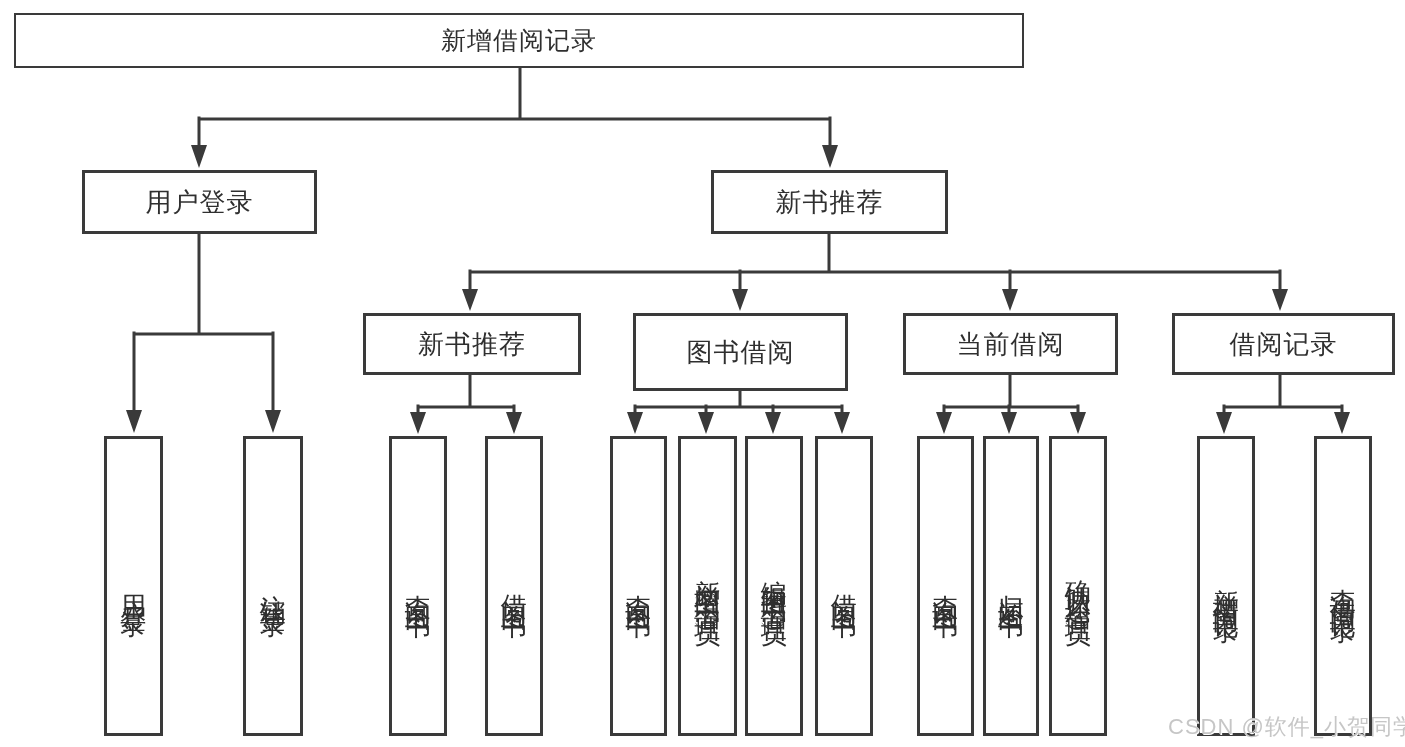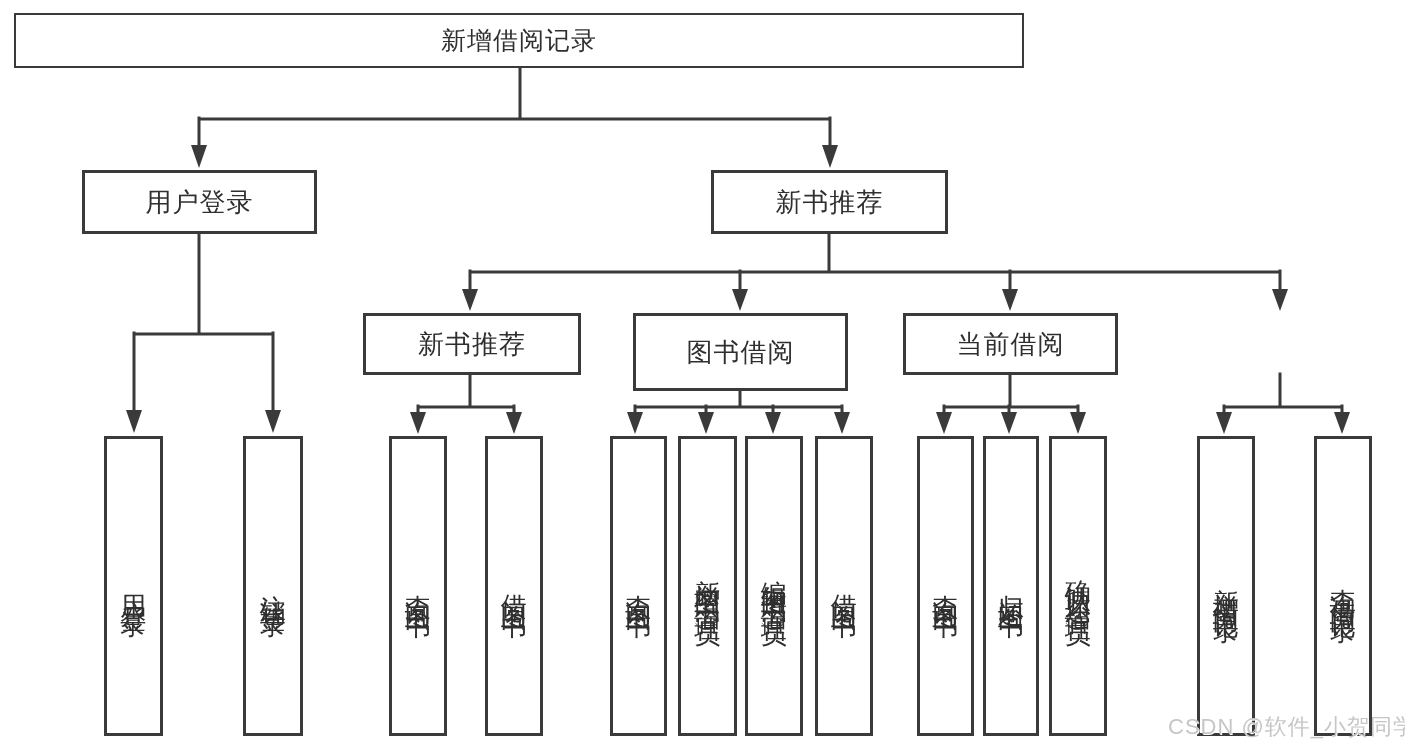--- a/index.html
+++ b/index.html
@@ -88,20 +88,21 @@
   </svg>
 
   <div class="box root" style="left:14px;top:13px;width:1010px;height:55px;">新增借阅记录</div>
 
   <div class="box h" style="left:82px;top:170px;width:235px;height:64px;">用户登录</div>
   <div class="box h" style="left:711px;top:170px;width:237px;height:64px;">新书推荐</div>
 
   <div class="box h" style="left:363px;top:313px;width:218px;height:62px;text-align:center;">新书推荐</div>
   <div class="box h" style="left:633px;top:313px;width:215px;height:78px;">图书借阅</div>
   <div class="box h" style="left:903px;top:313px;width:215px;height:62px;">当前借阅</div>
+  <div class="box h" style="left:1172px;top:313px;width:223px;height:62px;">借阅记录</div>
 
   <div class="box v" style="left:104px;top:436px;width:59px;height:300px;">
     <span class="vtext">用户登录</span>
   </div>
   <div class="box v" style="left:243px;top:436px;width:60px;height:300px;">
     <span class="vtext">注销登录</span>
   </div>
 
   <div class="box v" style="left:389px;top:436px;width:58px;height:300px;">
     <span class="vtext">查询图书</span>

